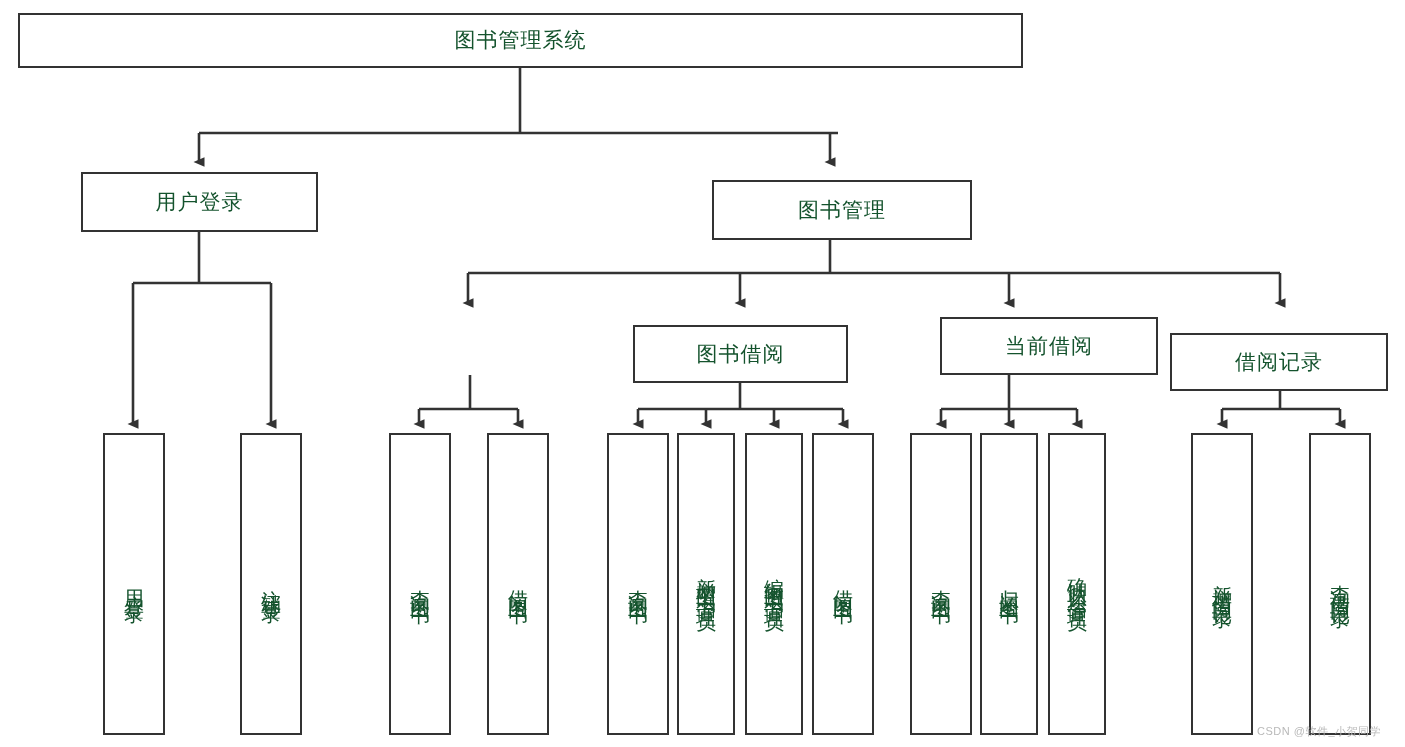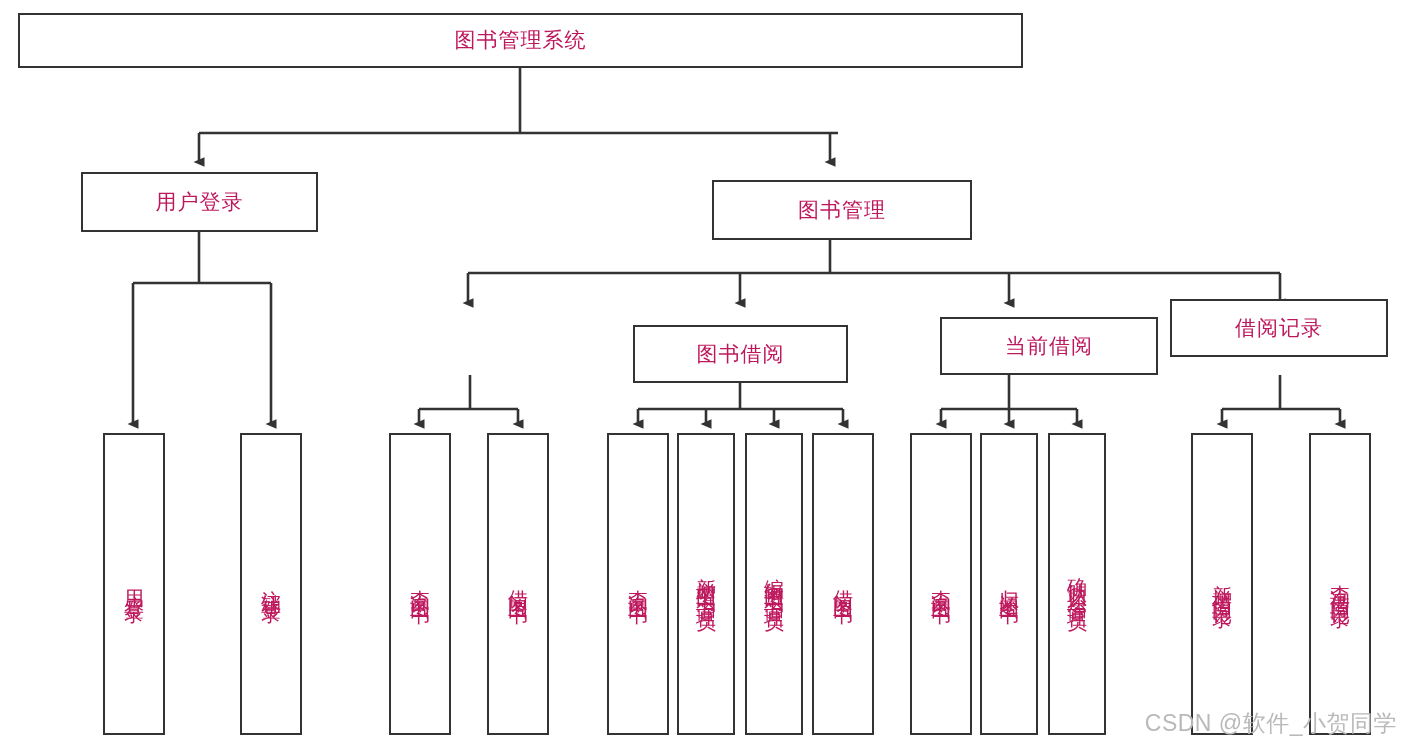--- a/index.html
+++ b/index.html
@@ -15,21 +15,21 @@
     position:absolute;left:0;top:0;width:1405px;height:747px;
   }
   .node{
     position:absolute;
     box-sizing:border-box;
     background:#ffffff;
     border:2.5px solid #333333;
     display:flex;
     align-items:center;
     justify-content:center;
-    color:#be185d;
+    color:#14532d;
     line-height:1.15;
     text-align:center;
   }
   .node.h{
     font-size:21px;
     letter-spacing:1px;
   }
   .node.v{
     writing-mode:vertical-rl;
     text-orientation:upright;
@@ -44,23 +44,23 @@
     writing-mode:vertical-rl;
     text-orientation:upright;
     display:block;
   }
   #svg-lines{
     position:absolute;left:0;top:0;width:1405px;height:747px;
     pointer-events:none;
   }
   .watermark{
     position:absolute;
-    right:8px;
+    right:24px;
     bottom:8px;
-    font-size:23px;
+    font-size:11px;
     color:#b9b9b9;
     letter-spacing:0.5px;
     white-space:nowrap;
     font-family:"Liberation Sans","DejaVu Sans",sans-serif;
   }
 </style>
 </head>
 <body>
 
 <div id="diagram">
@@ -125,21 +125,21 @@
   <div class="node h" style="left:712px;top:180px;width:260px;height:60px;">
     <span>图书管理</span>
   </div>
 
   <div class="node h" style="left:633px;top:317px;width:215px;height:58px;margin-top:8px;">
     <span>图书借阅</span>
   </div>
   <div class="node h" style="left:940px;top:317px;width:218px;height:58px;">
     <span>当前借阅</span>
   </div>
-  <div class="node h" style="left:1170px;top:299px;width:218px;height:58px;">
+  <div class="node h" style="left:1170px;top:333px;width:218px;height:58px;">
     <span>借阅记录</span>
   </div>
 
   <div class="node v" style="left:103px;top:433px;width:62px;height:302px;">
     <span class="vtxt">用户登录</span>
   </div>
   <div class="node v" style="left:240px;top:433px;width:62px;height:302px;">
     <span class="vtxt">注销登录</span>
   </div>
 

